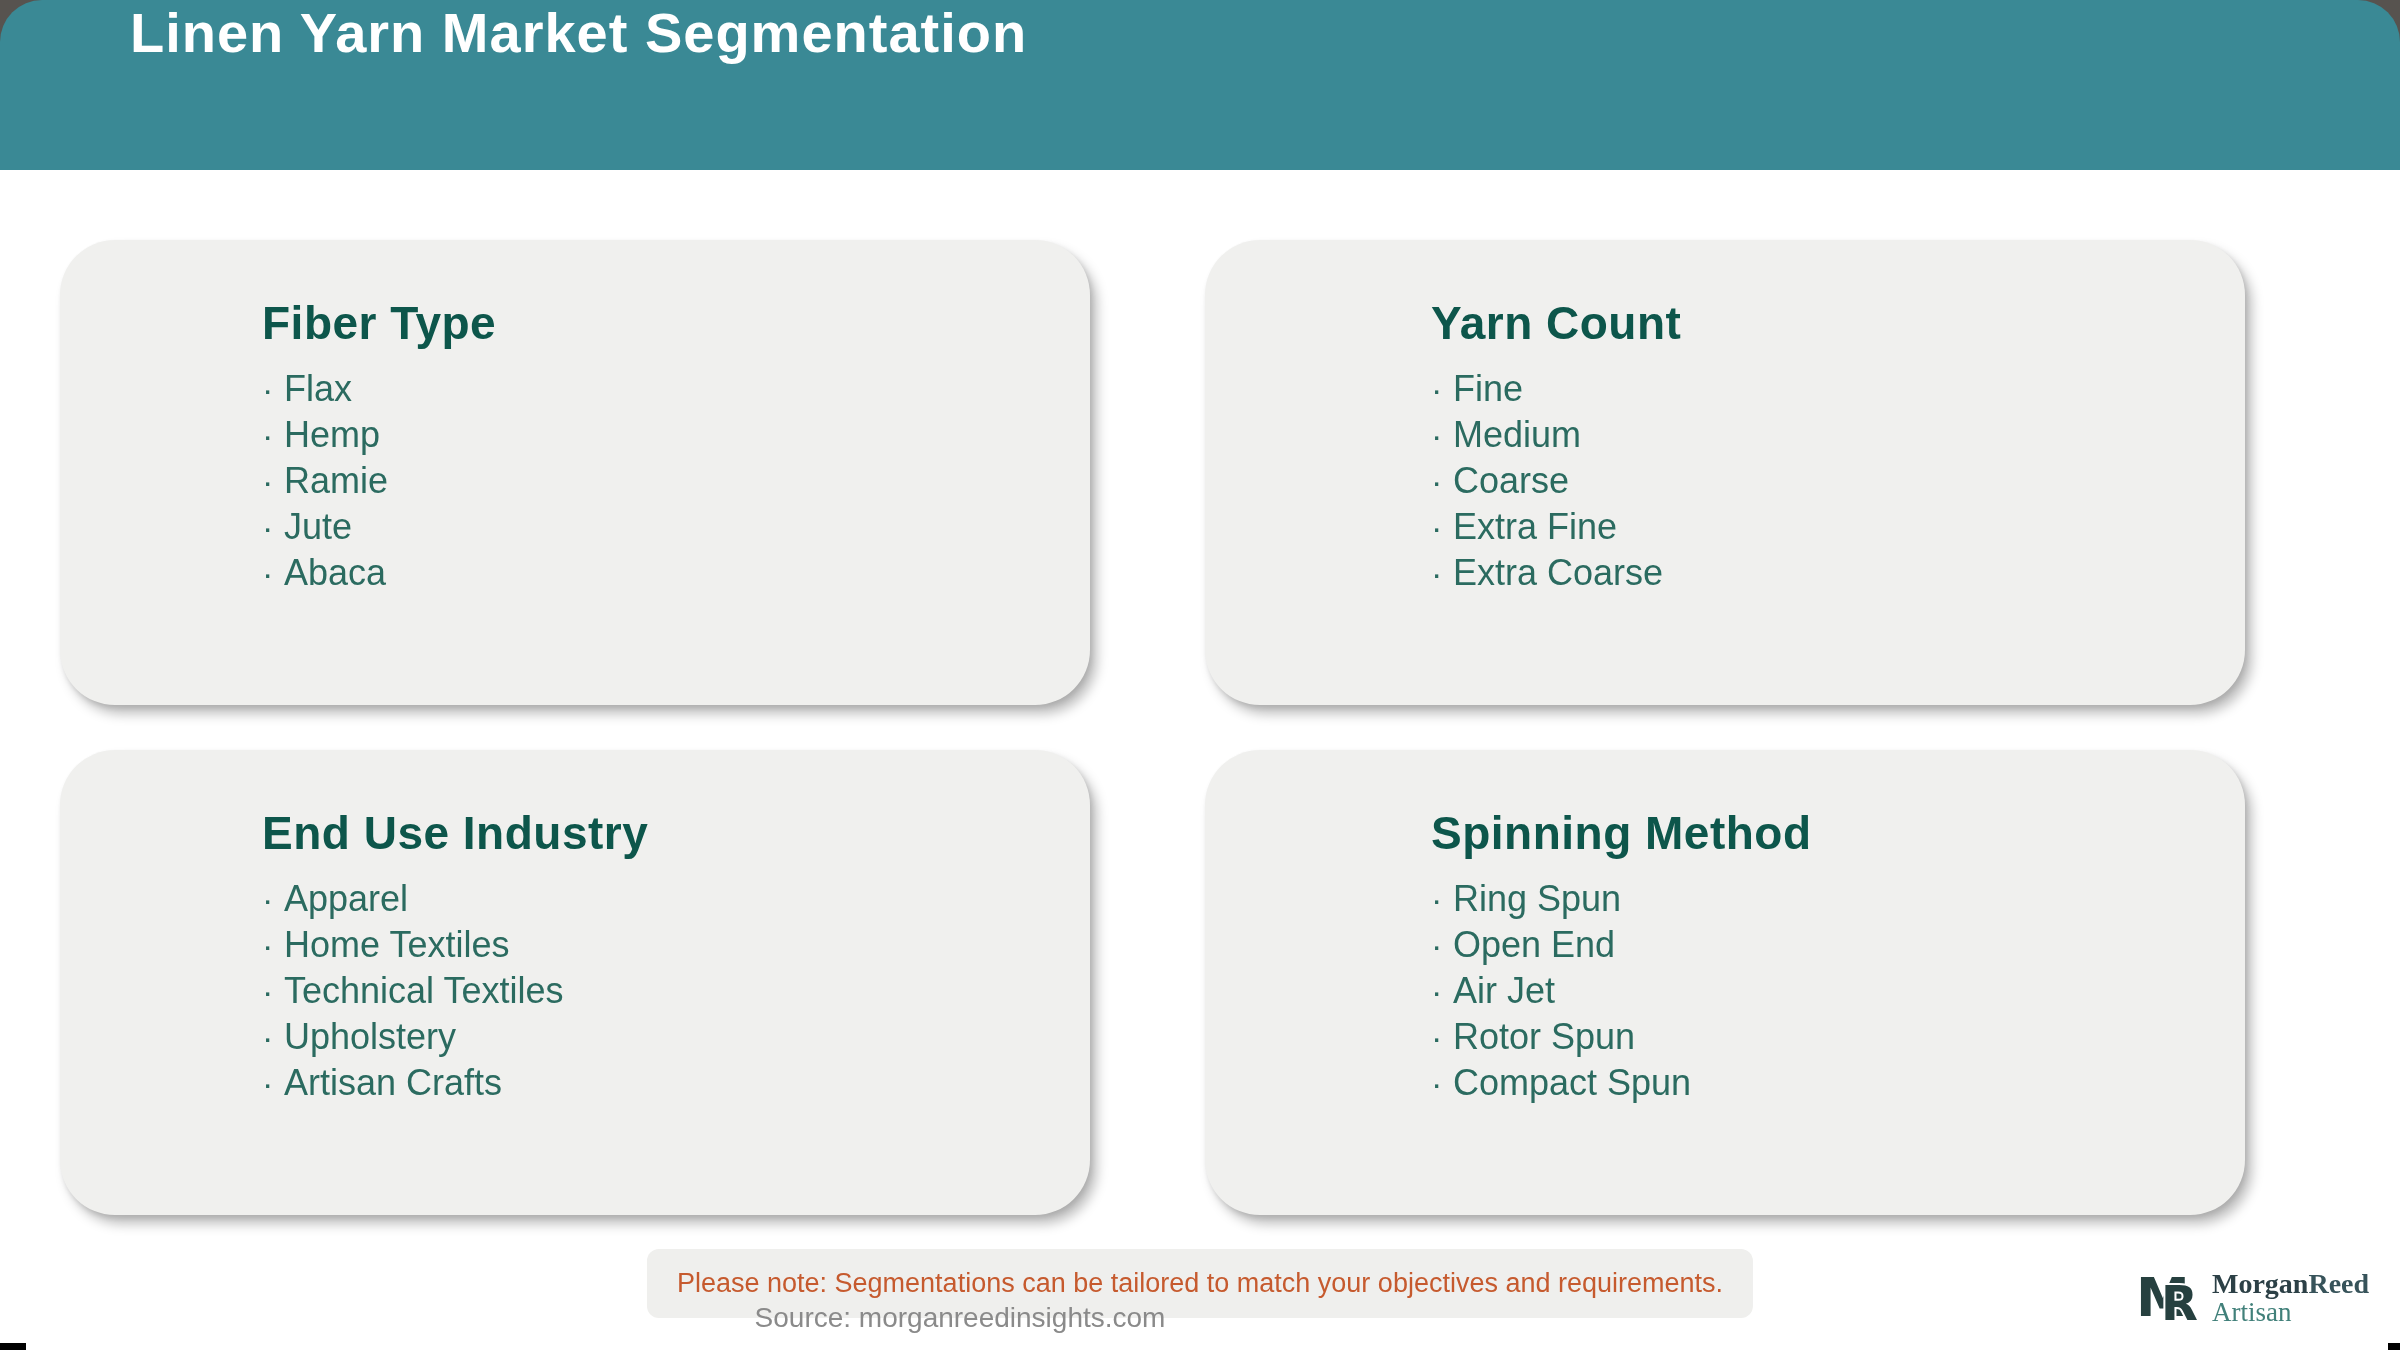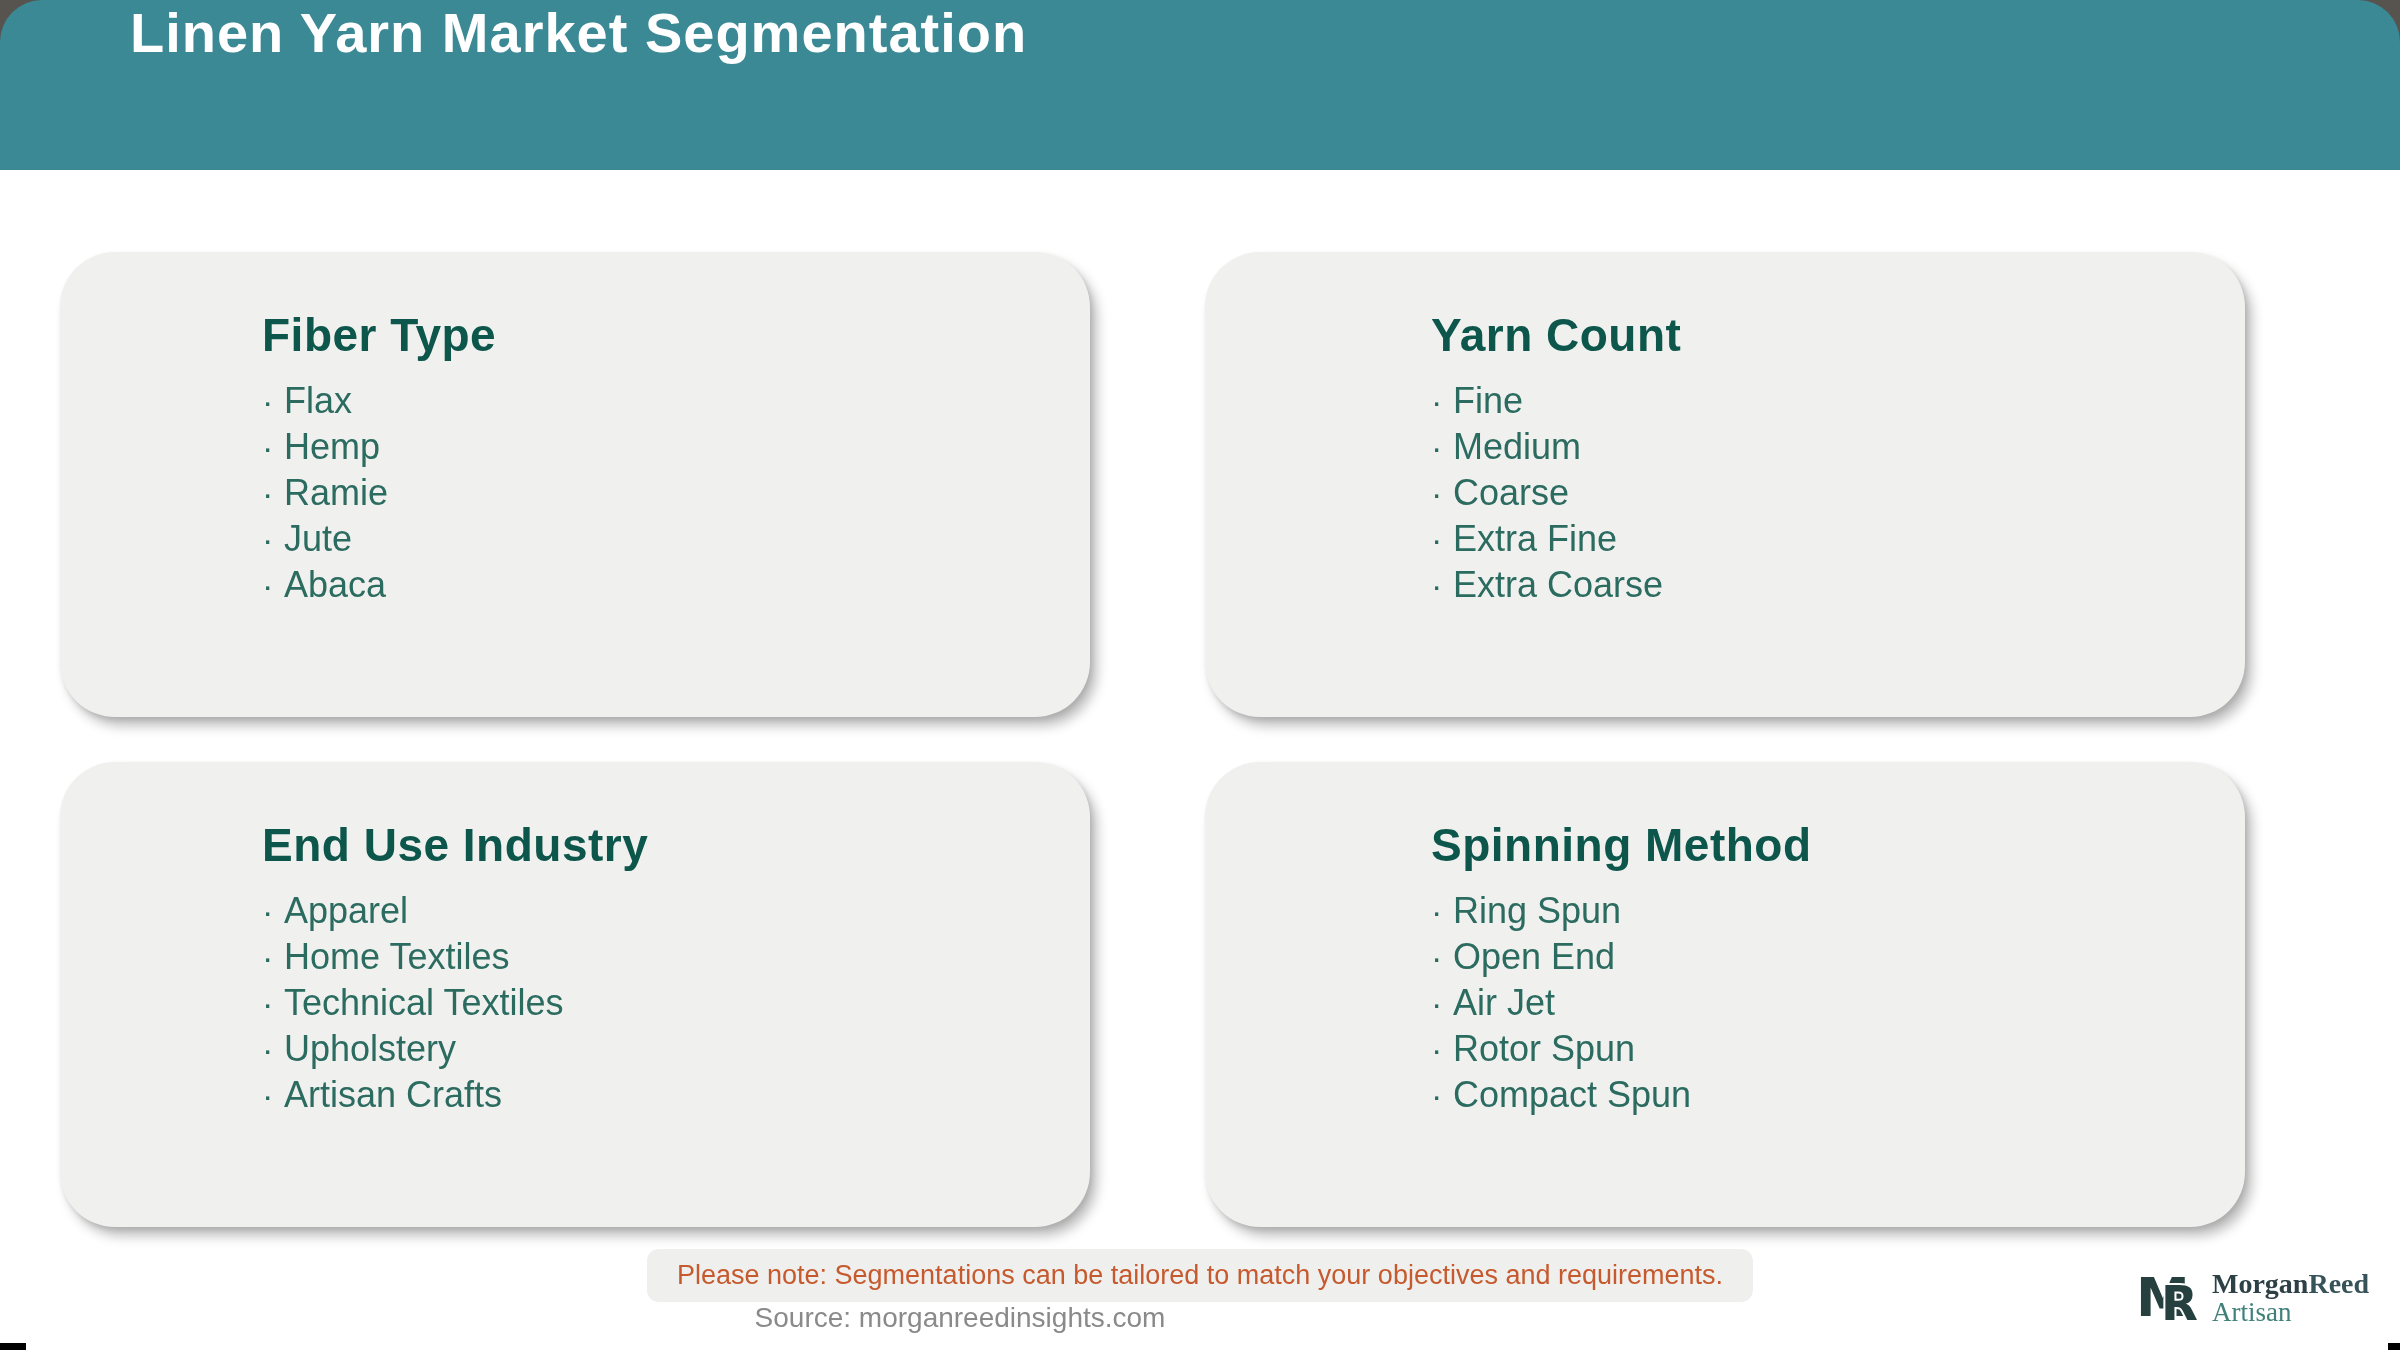--- a/index.html
+++ b/index.html
@@ -21,21 +21,21 @@
     border-radius:42px 42px 0 0;
     z-index:1;
     display:flex;
   }
   .header h1{
     margin:0 0 10px 130px;
     font-size:56px;font-weight:700;color:#ffffff;
     letter-spacing:1px;
   }
   .cards-grid{
-    position:absolute;left:60px;top:252px;
+    position:absolute;left:60px;top:240px;
     display:grid;
     grid-template-columns:1030px 1040px;
     grid-template-rows:465px 465px;
     column-gap:115px;row-gap:45px;
     z-index:1;
   }
   .card{
     background:#f0f0ee;
     border-radius:55px;
     box-shadow:7px 9px 12px rgba(0,0,0,0.25), 2px 3px 5px rgba(0,0,0,0.10);
@@ -57,21 +57,21 @@
     display:flex;align-items:baseline;
     line-height:45px;
   }
   .card .bullet{
     width:22px;flex:0 0 22px;
     font-size:34px;
   }
   .note-bar{
     position:absolute;top:1249px;left:50%;transform:translateX(-50%);
     background:#efefed;border-radius:12px;
-    padding:11px 30px;
+    padding:19px 30px;
     font-size:27px;color:#c65a2e;
     white-space:nowrap;
     z-index:1;
   }
   .source-line{
     position:absolute;top:1302px;left:0;width:1920px;
     text-align:center;
     font-size:28px;color:#8a8a8a;
     z-index:1;
   }

